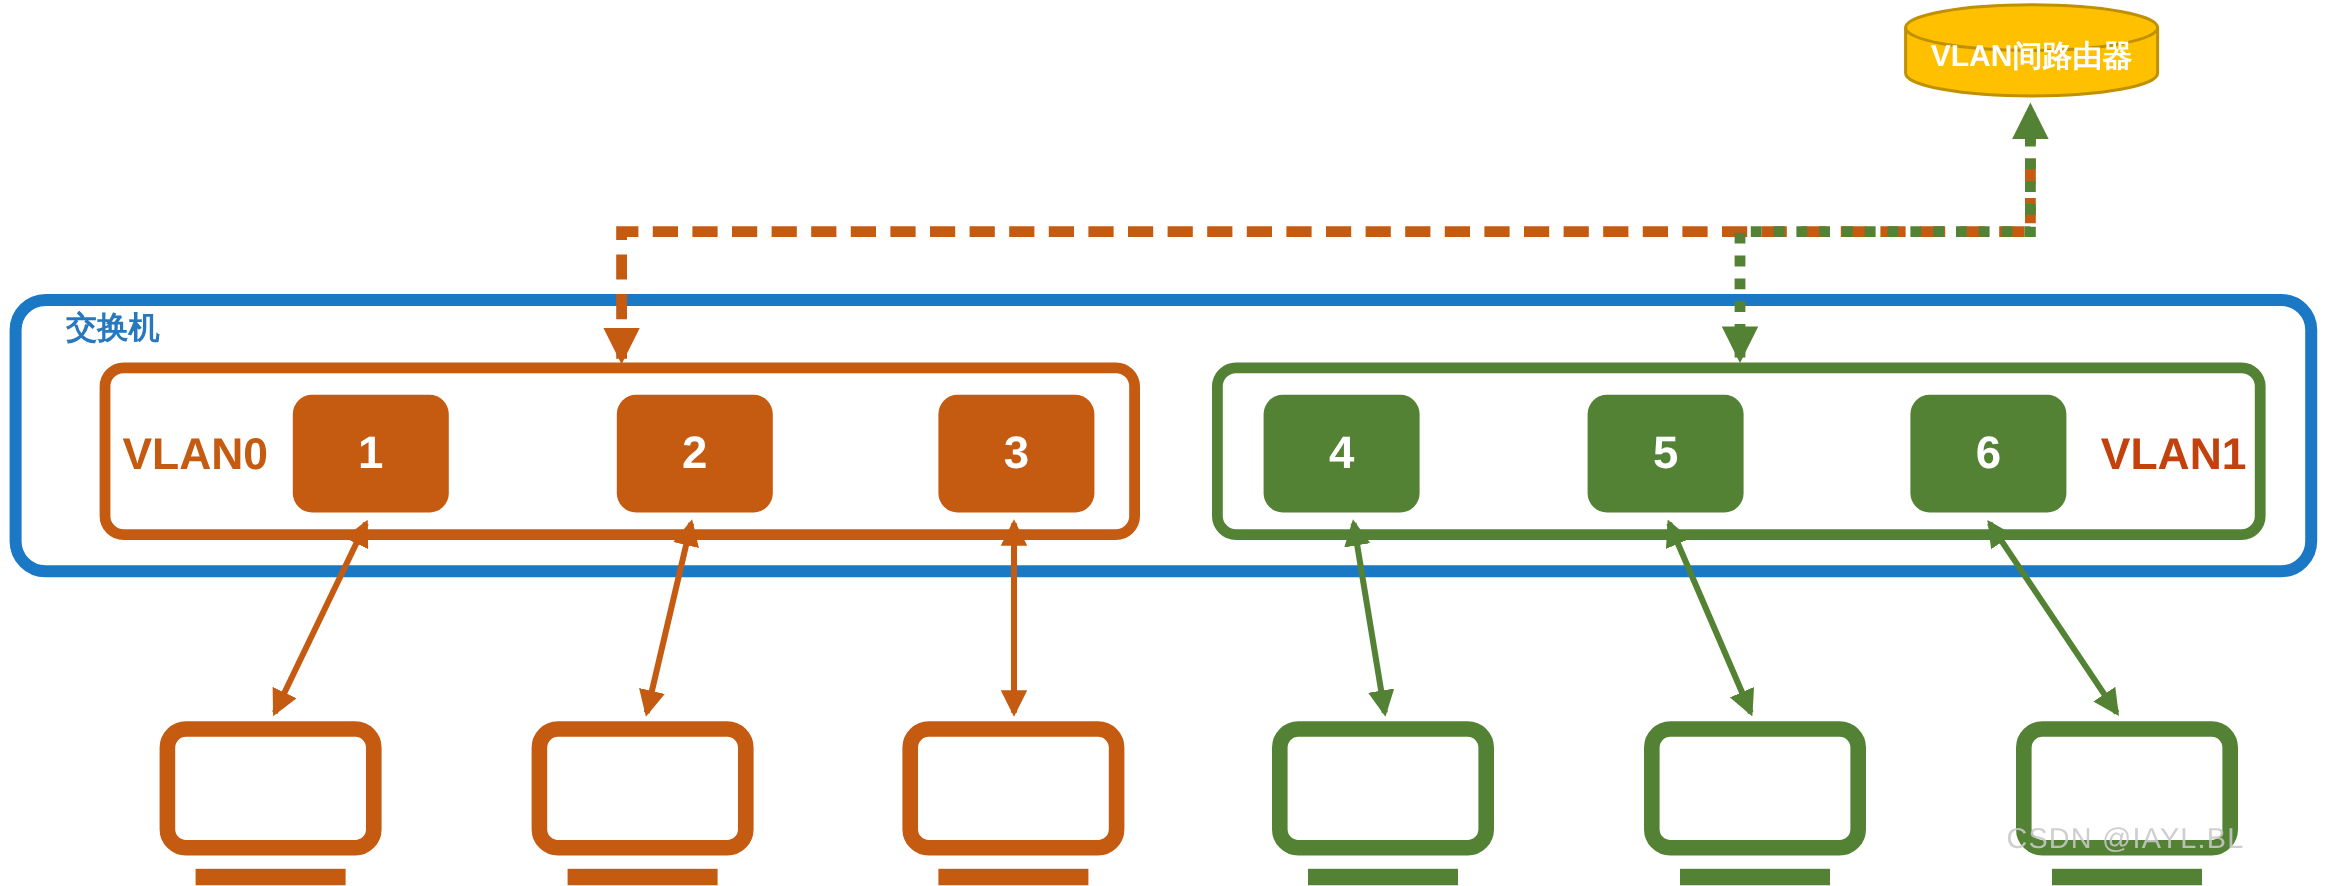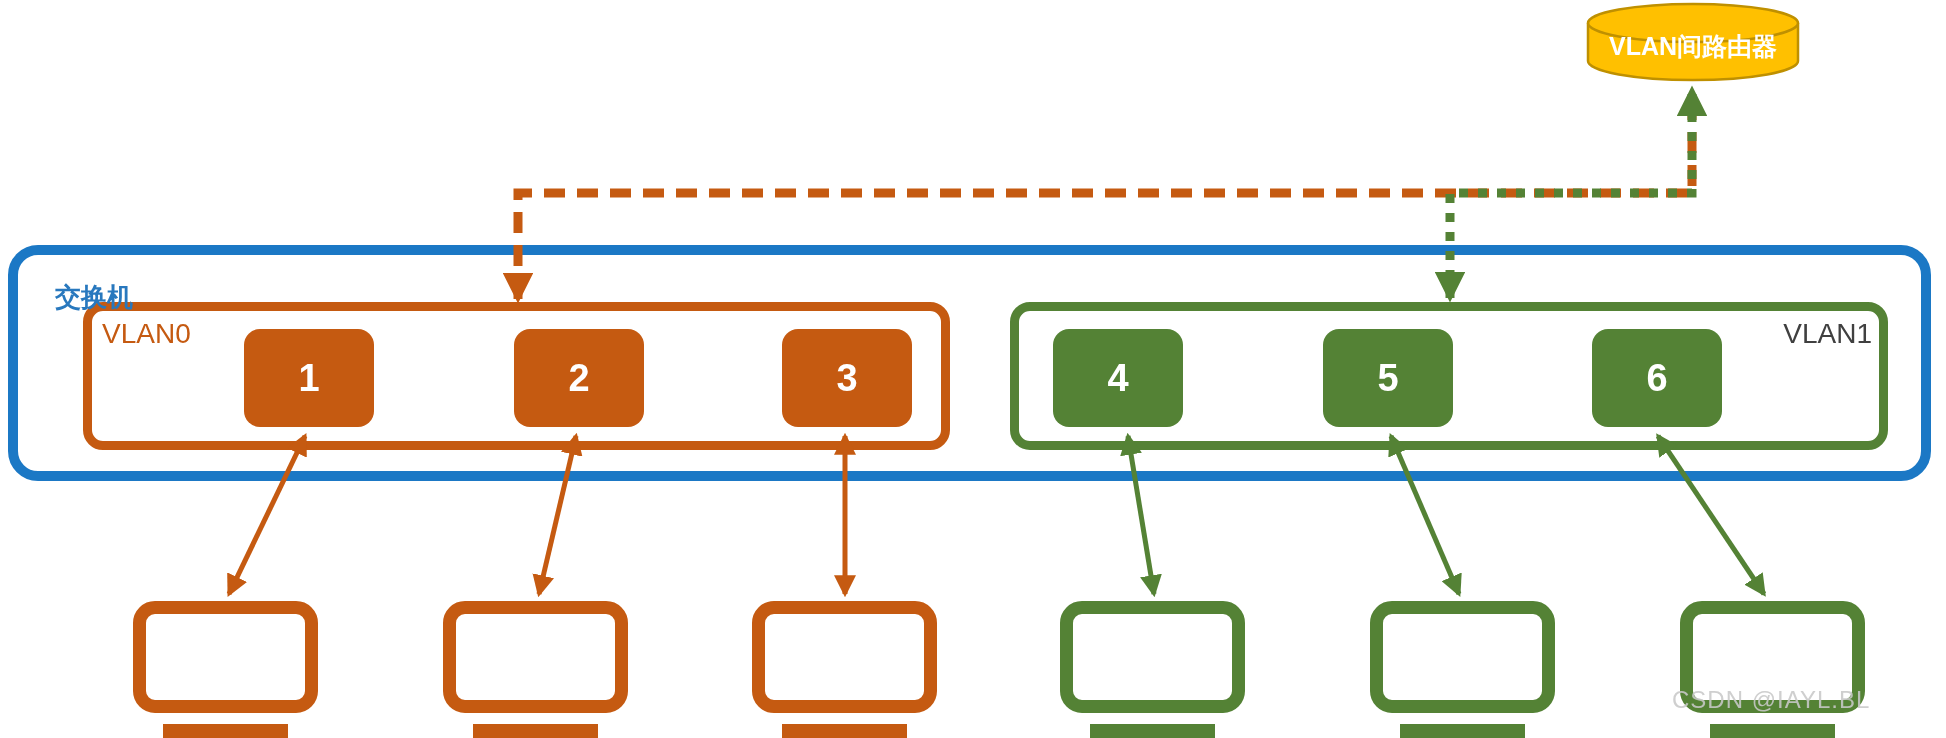--- a/index.html
+++ b/index.html
@@ -7,28 +7,28 @@
     position:relative;width:1946px;height:738px;background:#ffffff;overflow:hidden;
     font-family:"Liberation Sans",sans-serif;
   }
   .abs{position:absolute;}
   
   .switch-box{
     left:8px;top:245px;width:1903px;height:216px;
     border:10px solid #1b78c5;border-radius:30px;z-index:1;
   }
   .switch-label{
-    left:55px;top:280px;color:#2878be;font-size:26px;font-weight:bold;z-index:2;
+    left:55px;top:256px;color:#2878be;font-size:26px;font-weight:bold;z-index:2;
   }
   .vlan-box{border-radius:20px;z-index:1;}
   .vlan0-box{left:83px;top:302px;width:849px;height:130px;border:9px solid #c55a11;}
   .vlan1-box{left:1010px;top:302px;width:860px;height:130px;border:9px solid #548235;}
-  .vlan-label{font-size:28px;font-weight:normal;z-index:2;}
+  .vlan-label{font-size:37px;font-weight:bold;z-index:2;margin-top:40px;}
   .vlan0-label{left:102px;top:318px;color:#c55a11;}
-  .vlan1-label{left:1700px;top:318px;width:172px;text-align:right;color:#404040;}
+  .vlan1-label{left:1700px;top:318px;width:172px;text-align:right;color:#c2410c;}
   .port{
     top:329px;width:130px;height:98px;border-radius:16px;z-index:2;
     color:#ffffff;font-size:38px;font-weight:bold;text-align:center;line-height:98px;
   }
   .port-orange{background:#c55a11;}
   .port-green{background:#548235;}
   #port1{left:244px;} #port2{left:514px;} #port3{left:782px;}
   #port4{left:1053px;} #port5{left:1323px;} #port6{left:1592px;}
   
   .mon{

